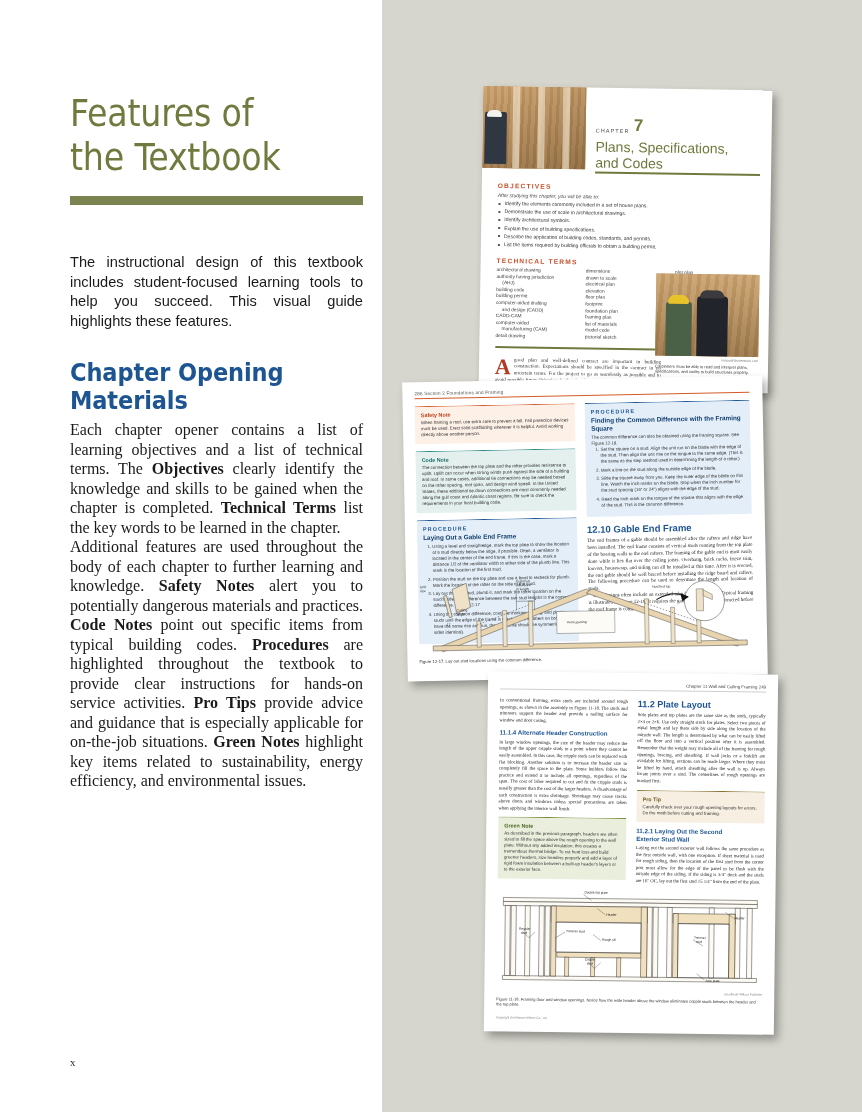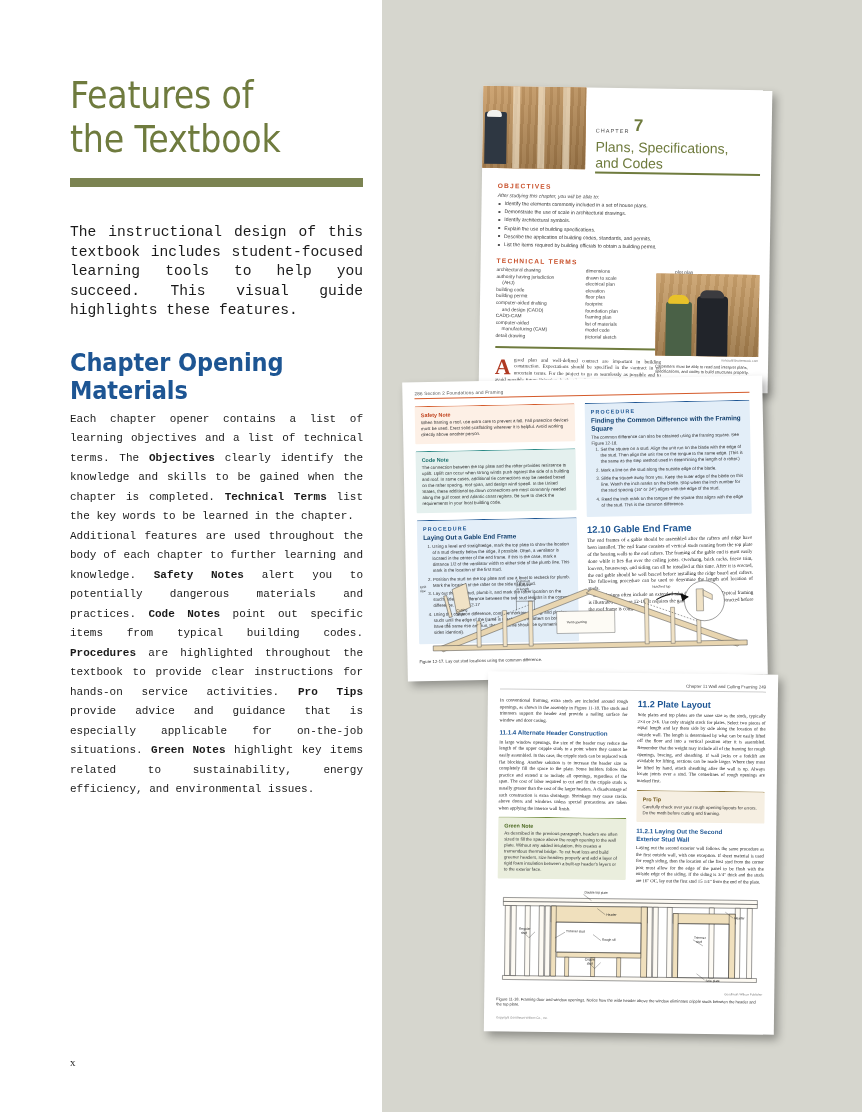--- a/index.html
+++ b/index.html
@@ -18,59 +18,59 @@
   
   .grey-panel {
     position: absolute;
     left: 382px; top: 0;
     width: 480px; height: 1112px;
     background: #d6d6ce;
   }
   
   .left-col {
     position: absolute;
-    left: 70px; top: 74px;
+    left: 70px; top: 92px;
     width: 293px;
   }
   .big-title {
     font-family: "Liberation Sans Narrow", "DejaVu Sans Condensed", "Liberation Sans", sans-serif;
     font-size: 37px;
     line-height: 44px;
     font-weight: 400;
     color: #6f7b3e;
     letter-spacing: -0.2px;
     white-space: pre-line;
   }
   .title-rule {
     margin-top: 16px;
     width: 293px; height: 9px;
     background: #7b8351;
   }
   .intro {
-    margin-top: 36px;
-    font-family: Liberation Mono, monospace;
+    margin-top: 48px;
+    font-family: Liberation Sans, sans-serif;
     font-size: 14.6px;
     line-height: 19.5px;
     color: #1a1a1a;
     text-align: justify;
     hyphens: auto;
   }
   h2.sect {
     margin-top: 28px;
     margin-bottom: 5px;
     font-family: "Liberation Sans Narrow", "DejaVu Sans Condensed", "Liberation Sans", sans-serif;
     font-size: 25px;
     line-height: 28px;
     font-weight: 700;
     color: #1d5593;
     letter-spacing: -0.1px;
   }
   p.body {
-    font-family: Liberation Mono, monospace;
-    font-size: 11px;
+    font-family: Liberation Serif, serif;
+    font-size: 16px;
     line-height: 19.5px;
     color: #1a1a1a;
     text-align: justify;
     hyphens: auto;
   }
   p.body b { font-weight: 700; }
   .folio {
     position: absolute;
     left: 70px; top: 1056px;
     font-family: "Liberation Serif", serif;

